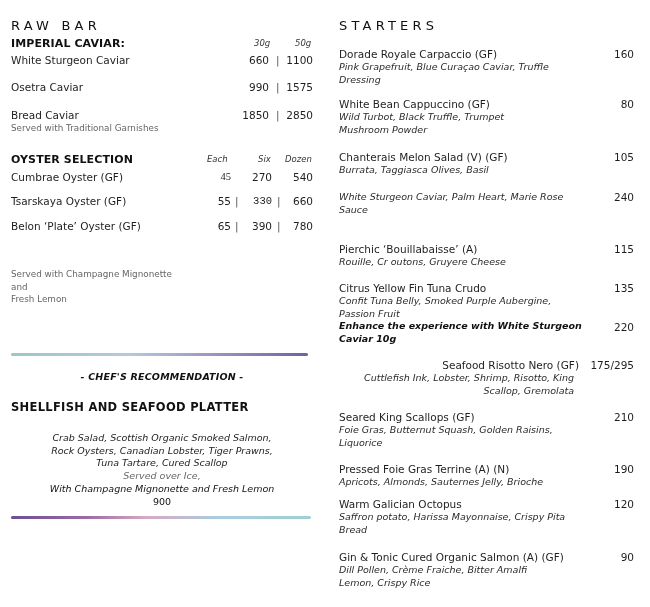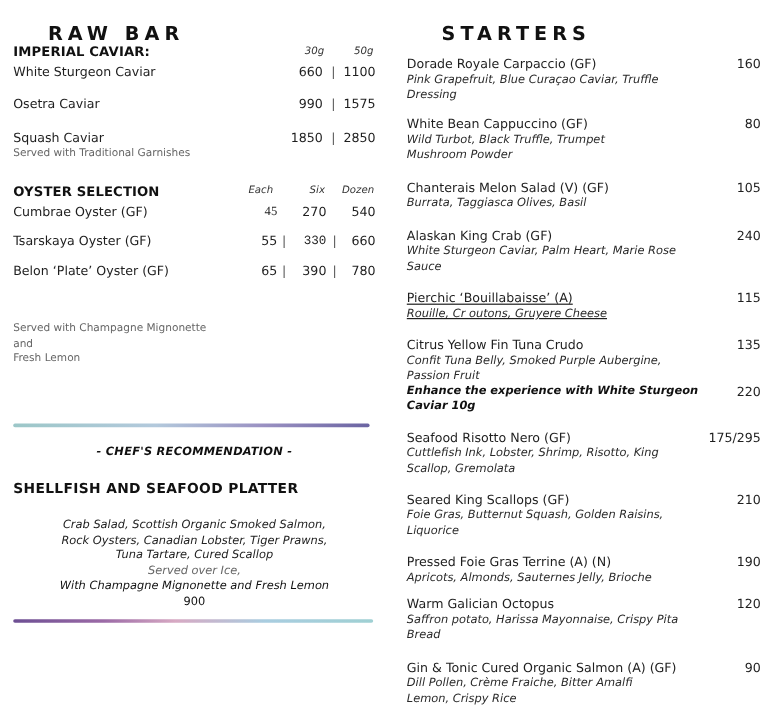--- a/index.html
+++ b/index.html
@@ -5,23 +5,22 @@
   html, body { margin: 0; padding: 0; background: #ffffff; }
   body {
     width: 650px; height: 607px; position: relative; overflow: hidden;
     font-family: "DejaVu Sans", "Liberation Sans", sans-serif;
     color: #1e1e1e;
   }
   .col-left { position: absolute; left: 11px; top: 0; width: 302px; }
   .col-right { position: absolute; left: 339px; top: 0; width: 295px; }
 
   .section-title {
-    position: absolute; font-weight: bold; font-size: 16px; letter-spacing: 4.2px;
+    position: absolute; font-weight: normal; font-size: 13px; letter-spacing: 4.2px;
     color: #111;
-    margin-left: 29px;
   }
   .caviar-head { position: absolute; left: 0; top: 37px; width: 302px; height: 14px; }
   .sub-title { position: absolute; left: 0; top: 0; font-weight: bold; font-size: 11px; color: #111; letter-spacing: 0.1px; }
   .col-hdr { position: absolute; top: 1px; font-style: italic; font-size: 8.5px; color: #333; }
 
   .row { position: absolute; left: 0; width: 302px; height: 14px; }
   .row .name { position: absolute; left: 0; top: 0; font-size: 10.5px; color: #1e1e1e; }
   .row .p { position: absolute; top: 0; font-size: 10.5px; color: #1e1e1e; text-align: right; }
   .row .sep { position: absolute; top: 0; font-size: 10.5px; color: #555; }
 
@@ -64,21 +63,21 @@
     <span class="sep" style="left:265px;">|</span>
     <span class="p" style="right:0;">1100</span>
   </div>
   <div class="row" style="top:81px;">
     <span class="name">Osetra Caviar</span>
     <span class="p" style="right:44px;">990</span>
     <span class="sep" style="left:265px;">|</span>
     <span class="p" style="right:0;">1575</span>
   </div>
   <div class="row" style="top:109px;">
-    <span class="name">Squash Caviar</span>
+    <span class="name">Bread Caviar</span>
     <span class="p" style="right:44px;">1850</span>
     <span class="sep" style="left:265px;">|</span>
     <span class="p" style="right:0;">2850</span>
   </div>
   <div class="italic-note" style="top:122px;">Served with Traditional Garnishes</div>
 
   <div class="caviar-head" style="top:153px;">
     <span class="sub-title">OYSTER SELECTION</span>
     <span class="col-hdr" style="left:196px;">Each</span>
     <span class="col-hdr" style="left:247px;">Six</span>
@@ -142,39 +141,38 @@
     <div class="iname">White Bean Cappuccino (GF)</div>
     <div class="iprice">80</div>
     <div class="idesc" style="width:190px;">Wild Turbot, Black Truffle, Trumpet Mushroom Powder</div>
   </div>
   <div class="item" style="top:151px;">
     <div class="iname">Chanterais Melon Salad (V) (GF)</div>
     <div class="iprice">105</div>
     <div class="idesc">Burrata, Taggiasca Olives, Basil</div>
   </div>
   <div class="item" style="top:191px;">
-    <div class="iname">Alaskan King Crab (GF)</div>
     <div class="iprice">240</div>
     <div class="idesc" style="width:232px;">White Sturgeon Caviar, Palm Heart, Marie Rose Sauce</div>
   </div>
-  <div class="item" style="top:243px;text-decoration:underline;">
+  <div class="item" style="top:243px;">
     <div class="iname">Pierchic ‘Bouillabaisse’ (A)</div>
     <div class="iprice">115</div>
     <div class="idesc">Rouille, Cr outons, Gruyere Cheese</div>
   </div>
   <div class="item" style="top:282px;">
     <div class="iname">Citrus Yellow Fin Tuna Crudo</div>
     <div class="iprice">135</div>
     <div class="idesc">Confit Tuna Belly, Smoked Purple Aubergine, Passion Fruit</div>
     <div class="enh">
       <span>Enhance the experience with White Sturgeon Caviar 10g</span>
     </div>
     <div class="enh-price" style="top:39px;">220</div>
   </div>
-  <div class="item" style="top:359px;">
+  <div class="item" style="top:359px;text-align:right;">
     <div class="iname">Seafood Risotto Nero (GF)</div>
     <div class="iprice">175/295</div>
     <div class="idesc" style="width:235px;">Cuttlefish Ink, Lobster, Shrimp, Risotto, King Scallop, Gremolata</div>
   </div>
   <div class="item" style="top:411px;">
     <div class="iname">Seared King Scallops (GF)</div>
     <div class="iprice">210</div>
     <div class="idesc">Foie Gras, Butternut Squash, Golden Raisins, Liquorice</div>
   </div>
   <div class="item" style="top:463px;">

